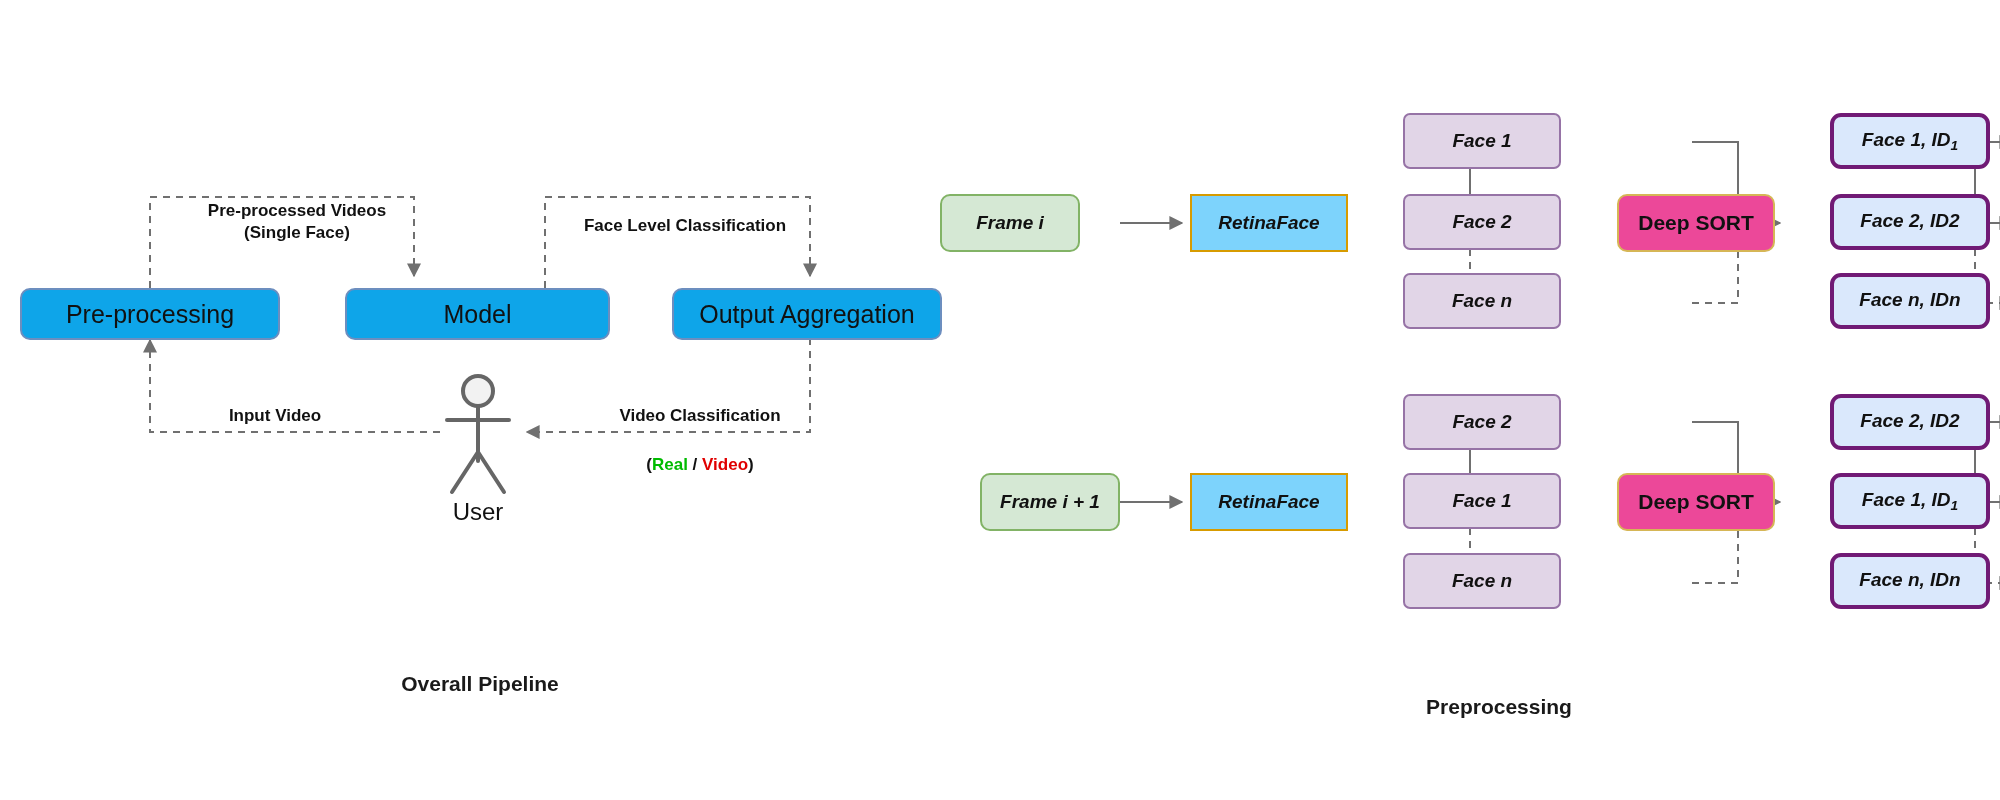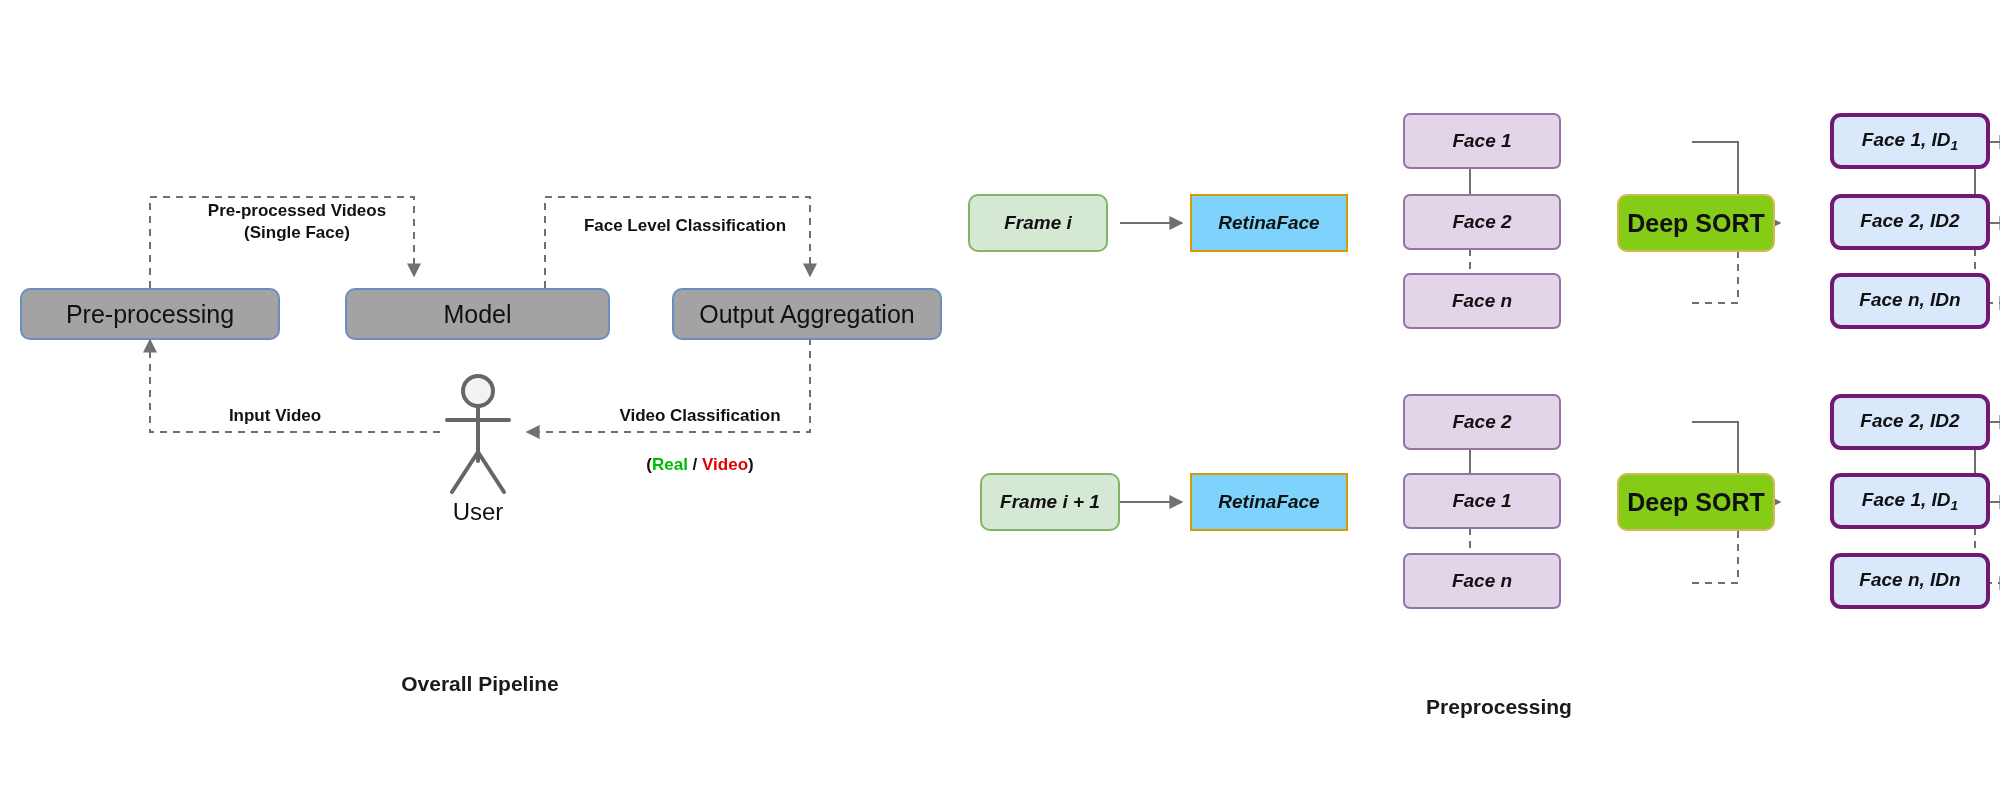--- a/index.html
+++ b/index.html
@@ -30,21 +30,21 @@
     position: absolute;
     box-sizing: border-box;
     display: flex;
     align-items: center;
     justify-content: center;
     text-align: center;
     line-height: 1.15;
   }
   
   .pipe-box {
-    background: #a3a3a3;
+    background: #0ea5e9;
     border: 2px solid #6c8ebf;
     border-radius: 10px;
     font-size: 25px;
     color: #111111;
   }
   
   .frame-box {
     background: #d5e8d4;
     border: 2px solid #82b366;
     border-radius: 10px;
@@ -56,24 +56,24 @@
   .detector-box {
     background: #7dd3fc;
     border: 2px solid #d79b00;
     border-radius: 0;
     font-size: 19px;
     font-weight: bold;
     color: #111111;
     font-style: italic;
   }
   .tracker-box {
-    background: #84cc16;
+    background: #ec4899;
     border: 2px solid #d6b656;
     border-radius: 10px;
-    font-size: 25px;
+    font-size: 21px;
     font-weight: bold;
     color: #111111;
   }
   .face-box {
     background: #e1d5e7;
     border: 2px solid #9673a6;
     border-radius: 7px;
     font-size: 19px;
     font-style: italic;
     font-weight: bold;
@@ -235,21 +235,21 @@
   <div class="edge-label" style="left:205px; top:405px; width:140px;">Input Video</div>
 
   <div class="edge-label" style="left:575px; top:405px; width:250px;">Video Classification</div>
 
   <div class="verdict" style="left:575px; top:455px; width:250px;">
     <span class="paren">(</span><span class="real">Real</span><span class="slash"> / </span><span class="fake">Video</span><span class="paren">)</span>
   </div>
 
   <div class="actor-label" style="left:418px; top:498px; width:120px;">User</div>
 
-  <div class="node frame-box" style="left:968px; top:194px; width:140px; height:58px;">
+  <div class="node frame-box" style="left:940px; top:194px; width:140px; height:58px;">
     <span>Frame i</span>
   </div>
 
   <div class="node detector-box" style="left:1190px; top:194px; width:158px; height:58px;">
     <span>RetinaFace</span>
   </div>
 
   <div class="node face-box" style="left:1403px; top:113px; width:158px; height:56px;">
     <span>Face 1</span>
   </div>

